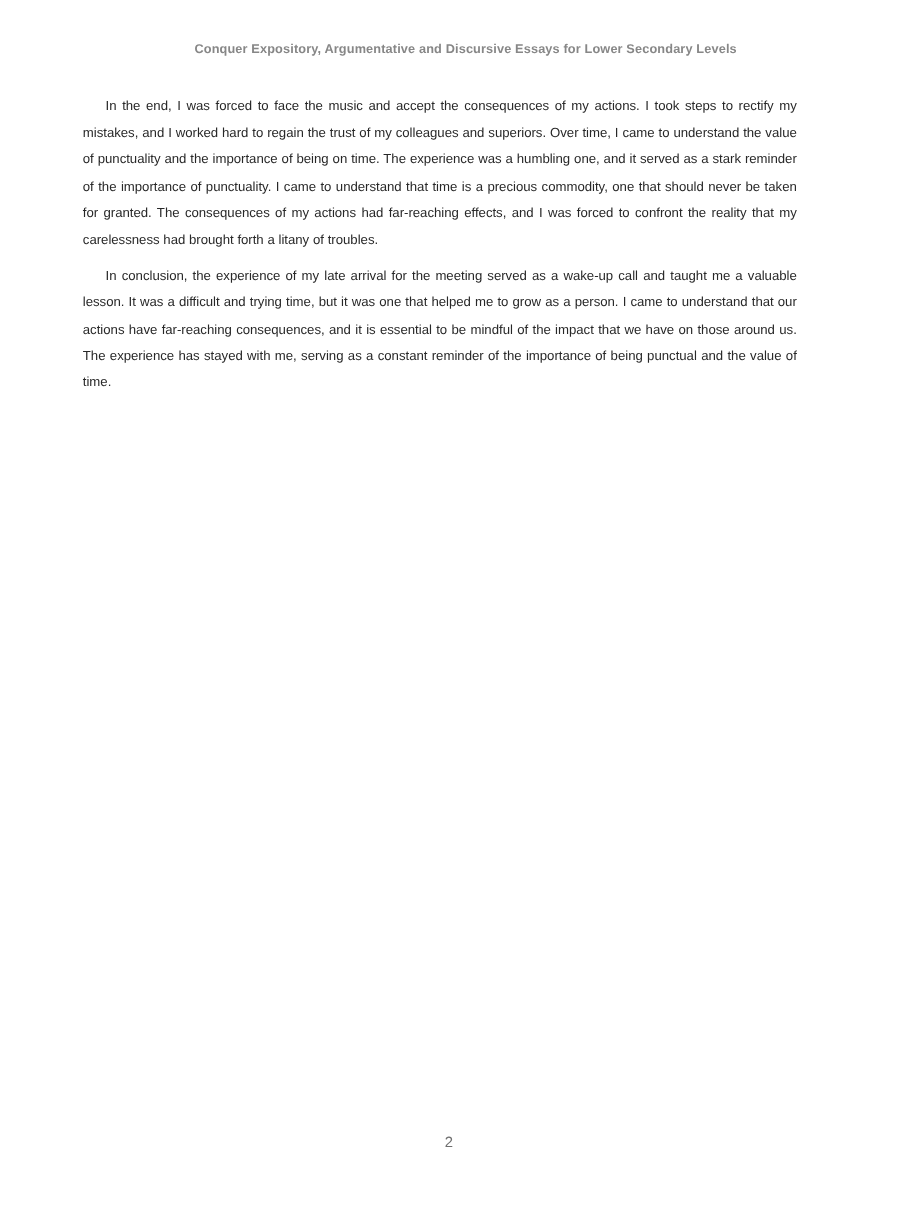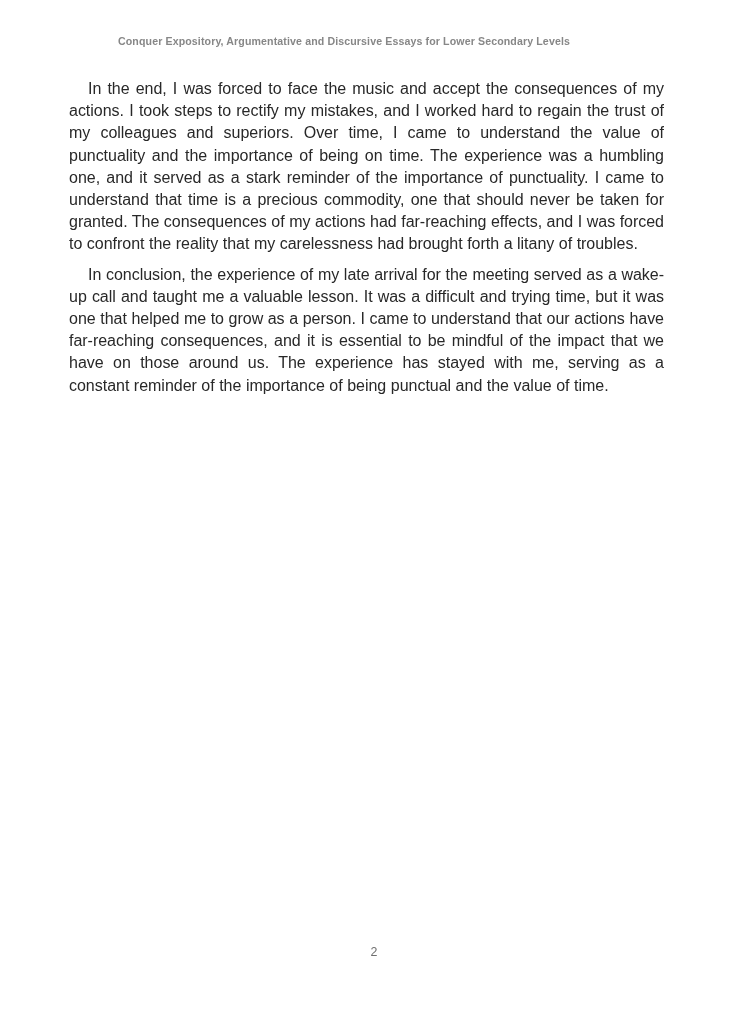--- a/index.html
+++ b/index.html
@@ -29,33 +29,34 @@
     top: 33px;
     left: 0;
     width: 688px;
     text-align: center;
     font-size: 10.6px;
     font-weight: bold;
     letter-spacing: 0.12px;
     color: #878787;
     line-height: 16px;
     white-space: nowrap;
+    padding-left: 44px;
   }
 
   
   .content {
     position: absolute;
     top: 78px;
     left: 69px;
     width: 611px;
   }
 
   .paragraph {
     margin: 0 16px 8px 0;
-    font-size: 16px;
+    font-size: 11px;
     line-height: 22.2px;
     color: #282828;
     text-align: justify;
     text-justify: inter-word;
     text-indent: 19px;
     letter-spacing: -0.02px;
     word-spacing: 0.1px;
   }
 
   .paragraph:last-child {

